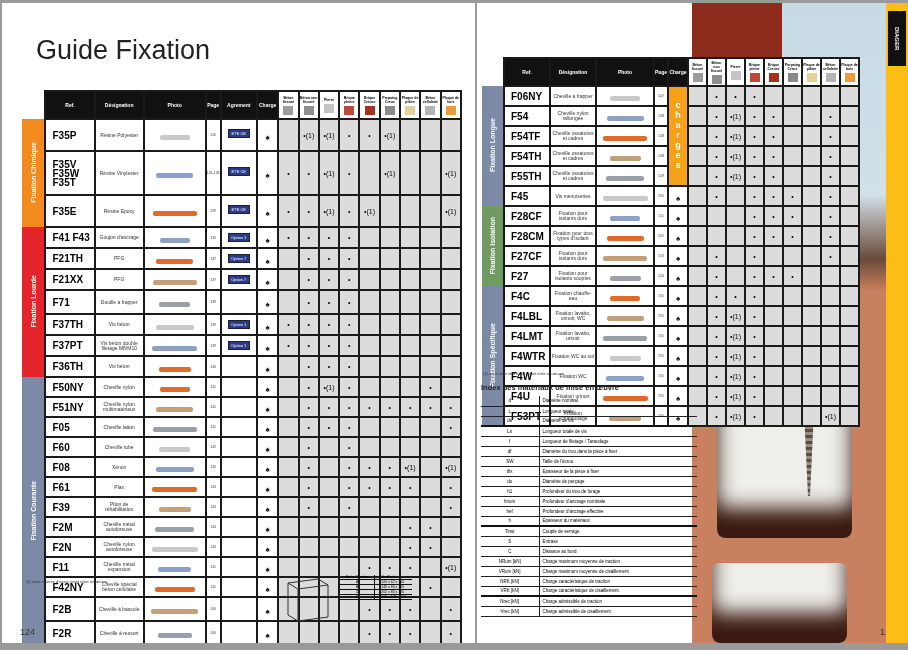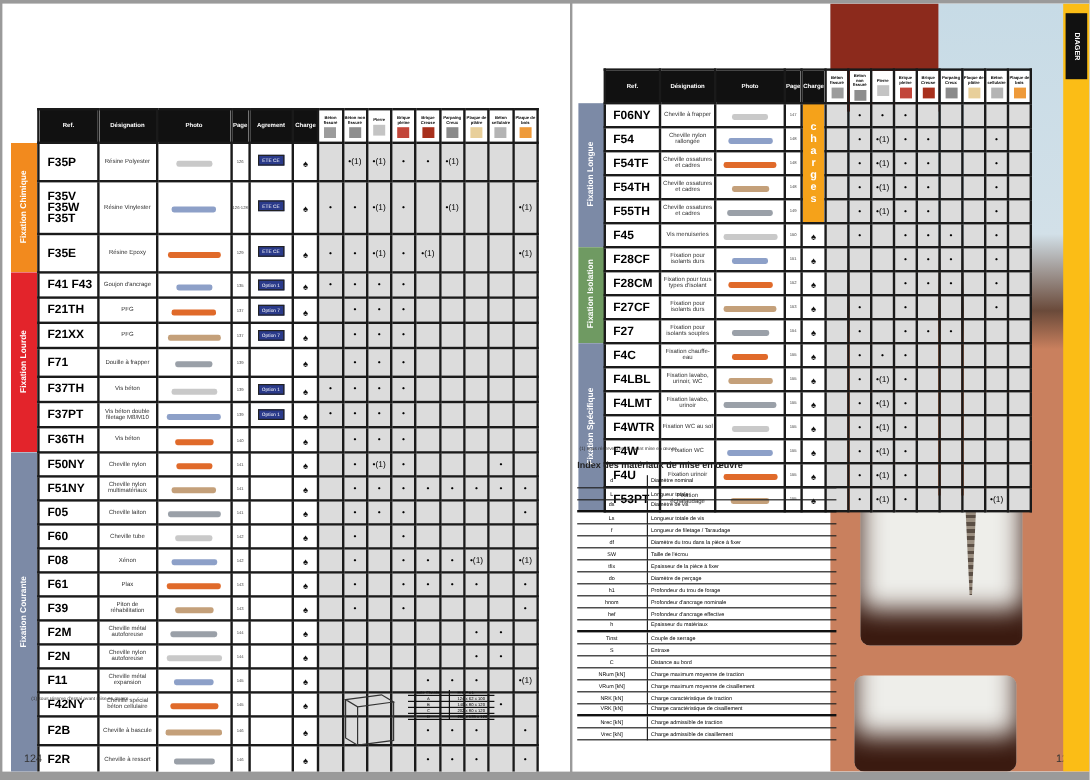--- a/index.html
+++ b/index.html
@@ -37,21 +37,22 @@
 .yellow{position:absolute;right:0;top:0;width:22px;height:640px;background:#fbbd16}
 .brand{position:absolute;right:2px;top:8px;width:18px;height:55px;background:#111;color:#fff;font-size:6px;font-weight:700;writing-mode:vertical-rl;text-align:center;line-height:18px}
 .dims{position:absolute;left:338px;top:572px;border-collapse:collapse;font-size:3.5px}
 .dims td{padding:0 6px;border-bottom:1.5px solid #111}
 .dims td:first-child{border-right:1.5px solid #111;text-align:center}
 </style>
 </head>
 <body>
 
 <div class="page" id="pL">
-  <table class="g" id="tL" style="left:7px;top:87px;width:440px">
+  <div class="title">Guide Fixation</div>
+  <table class="g" id="tL" style="left:20px;top:87px;width:440px">
       <colgroup>
         <col style="width:22px">
         <col style="width:46px">
         <col style="width:46px">
         <col style="width:58px">
         <col style="width:14px">
         <col style="width:34px">
         <col style="width:20px">
         <col style="width:19px">
         <col style="width:19px">

